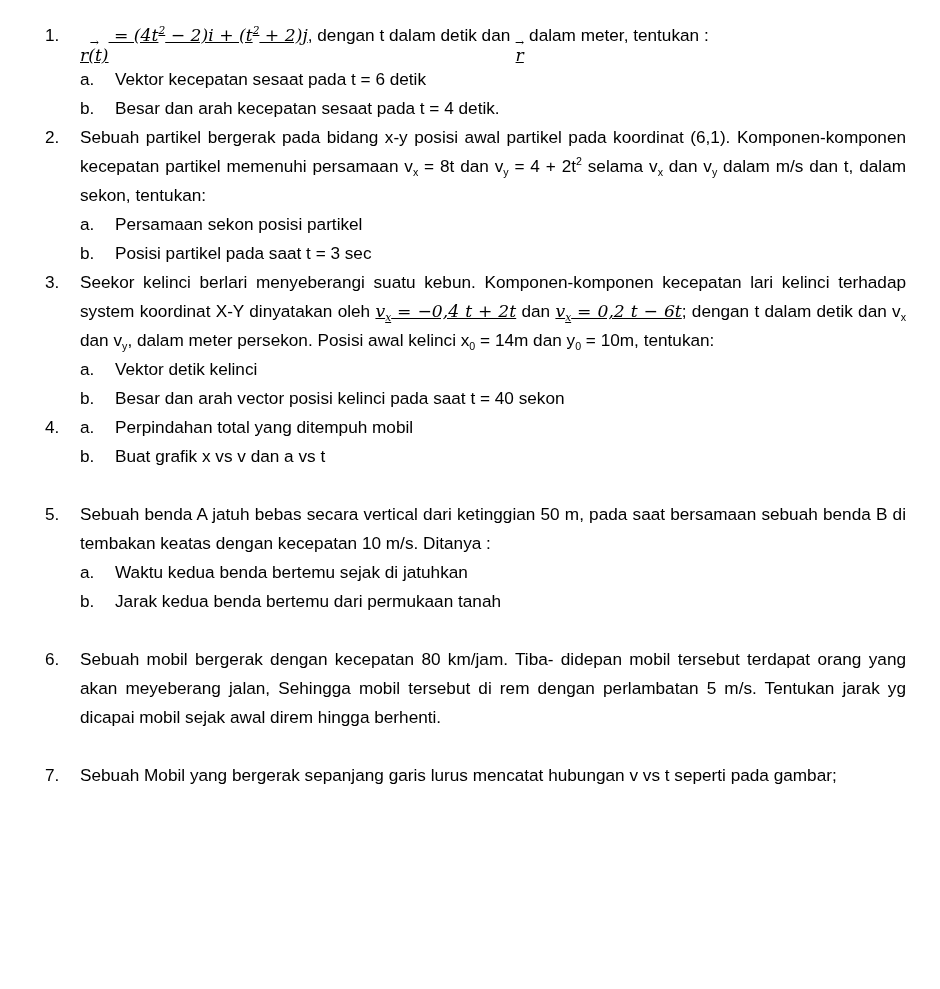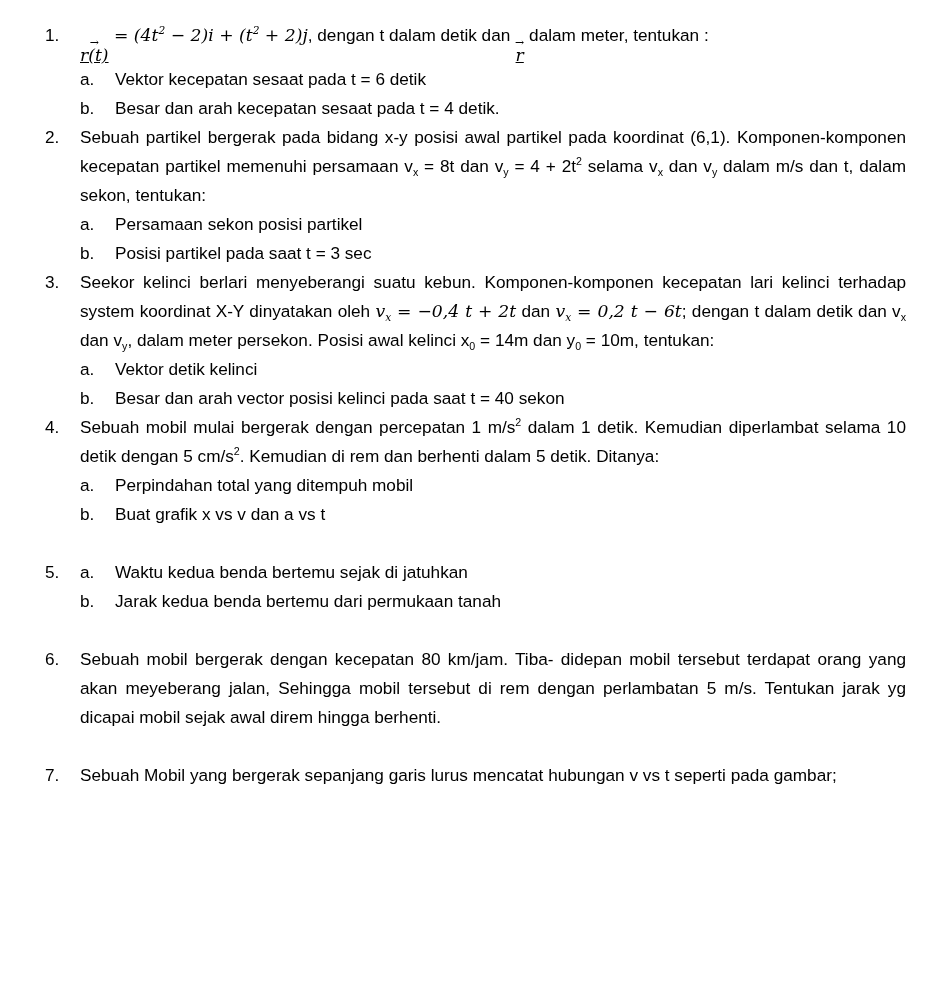--- a/index.html
+++ b/index.html
@@ -46,20 +46,21 @@
   }
   .sub-text {
     flex: 1 1 auto;
   }
   .spacer {
     height: 29px;
   }
   .math {
     font-family: "DejaVu Serif", serif;
     font-style: italic;
+    text-decoration: underline;
   }
   sup, sub {
     font-size: 0.62em;
     line-height: 0;
   }
   sup.math, sub.math {
     font-family: "DejaVu Serif", serif;
     font-style: italic;
   }
   .vec {
@@ -131,35 +132,35 @@
           </div>
           <div class="subitem">
             <div class="sub-label">b.</div>
             <div class="sub-text"><span>Besar dan arah vector posisi kelinci pada saat t = 40 sekon</span></div>
           </div>
         </div>
       </div>
       <div class="problem">
         <div class="num">4.</div>
         <div class="content">
-          <div class="body"><span>Sebuah mobil mulai bergerak dengan percepatan 1 m/s</span><sup>2</sup><span> dalam 1 detik. Kemudian diperlambat selama 10 detik dengan 5 cm/s</span><sup>2</sup><span>. Kemudian di rem dan berhenti dalam 5 detik. Ditanya:</span></div>
           <div class="subitem">
             <div class="sub-label">a.</div>
             <div class="sub-text"><span>Perpindahan total yang ditempuh mobil</span></div>
           </div>
           <div class="subitem">
             <div class="sub-label">b.</div>
             <div class="sub-text"><span>Buat grafik x vs v  dan a vs t</span></div>
           </div>
         </div>
       </div>
       <div class="spacer"></div>
       <div class="problem">
         <div class="num">5.</div>
         <div class="content">
+          <div class="body"><span>Sebuah benda A jatuh bebas secara vertical dari ketinggian 50 m, pada saat bersamaan sebuah benda B di tembakan keatas dengan kecepatan 10 m/s. Ditanya :</span></div>
           <div class="subitem">
             <div class="sub-label">a.</div>
             <div class="sub-text"><span>Waktu kedua benda bertemu sejak di jatuhkan</span></div>
           </div>
           <div class="subitem">
             <div class="sub-label">b.</div>
             <div class="sub-text"><span>Jarak kedua benda bertemu dari permukaan tanah</span></div>
           </div>
         </div>
       </div>

